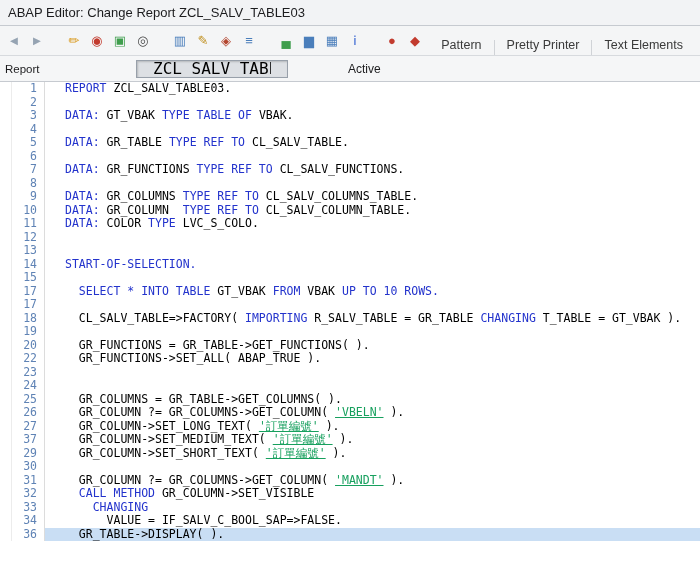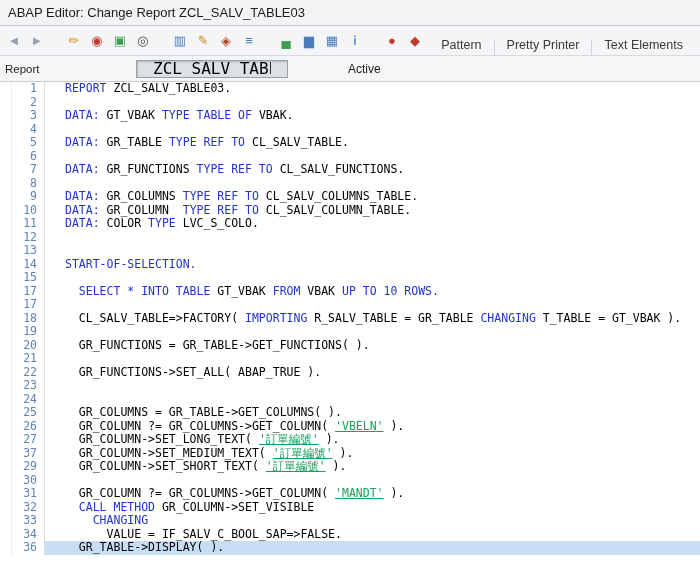--- a/index.html
+++ b/index.html
@@ -195,25 +195,20 @@
         <span class="lnum">19</span>
         <span class="lcode"></span>
       </div>
       <div class="line">
         <span class="lmargin"></span>
         <span class="lnum">20</span>
         <span class="lcode"><span class="tok-i">  GR_FUNCTIONS = GR_TABLE-&gt;GET_FUNCTIONS( ).</span></span>
       </div>
       <div class="line">
         <span class="lmargin"></span>
-        <span class="lnum">21</span>
-        <span class="lcode"></span>
-      </div>
-      <div class="line">
-        <span class="lmargin"></span>
         <span class="lnum">22</span>
         <span class="lcode"><span class="tok-i">  GR_FUNCTIONS-&gt;SET_ALL( ABAP_TRUE ).</span></span>
       </div>
       <div class="line">
         <span class="lmargin"></span>
         <span class="lnum">23</span>
         <span class="lcode"></span>
       </div>
       <div class="line">
         <span class="lmargin"></span>

